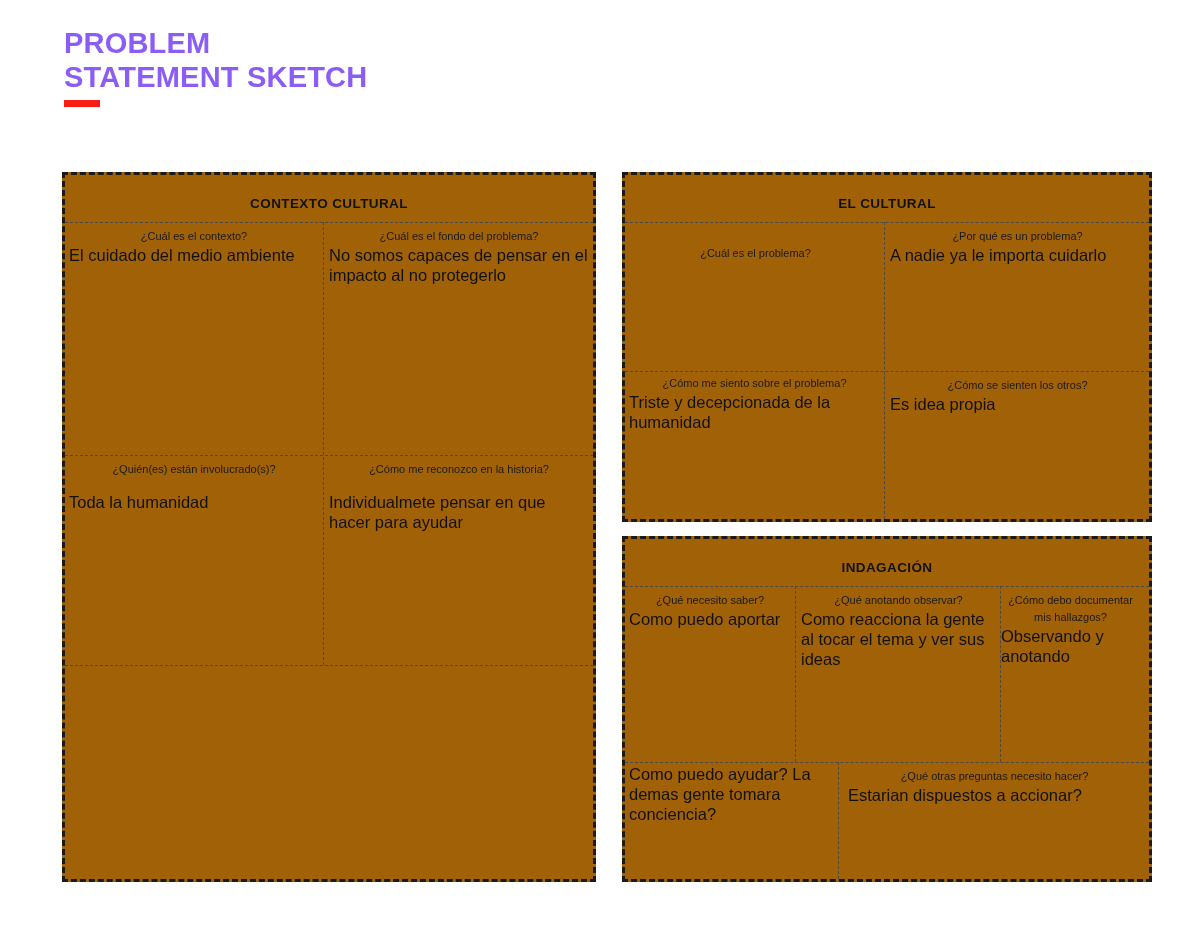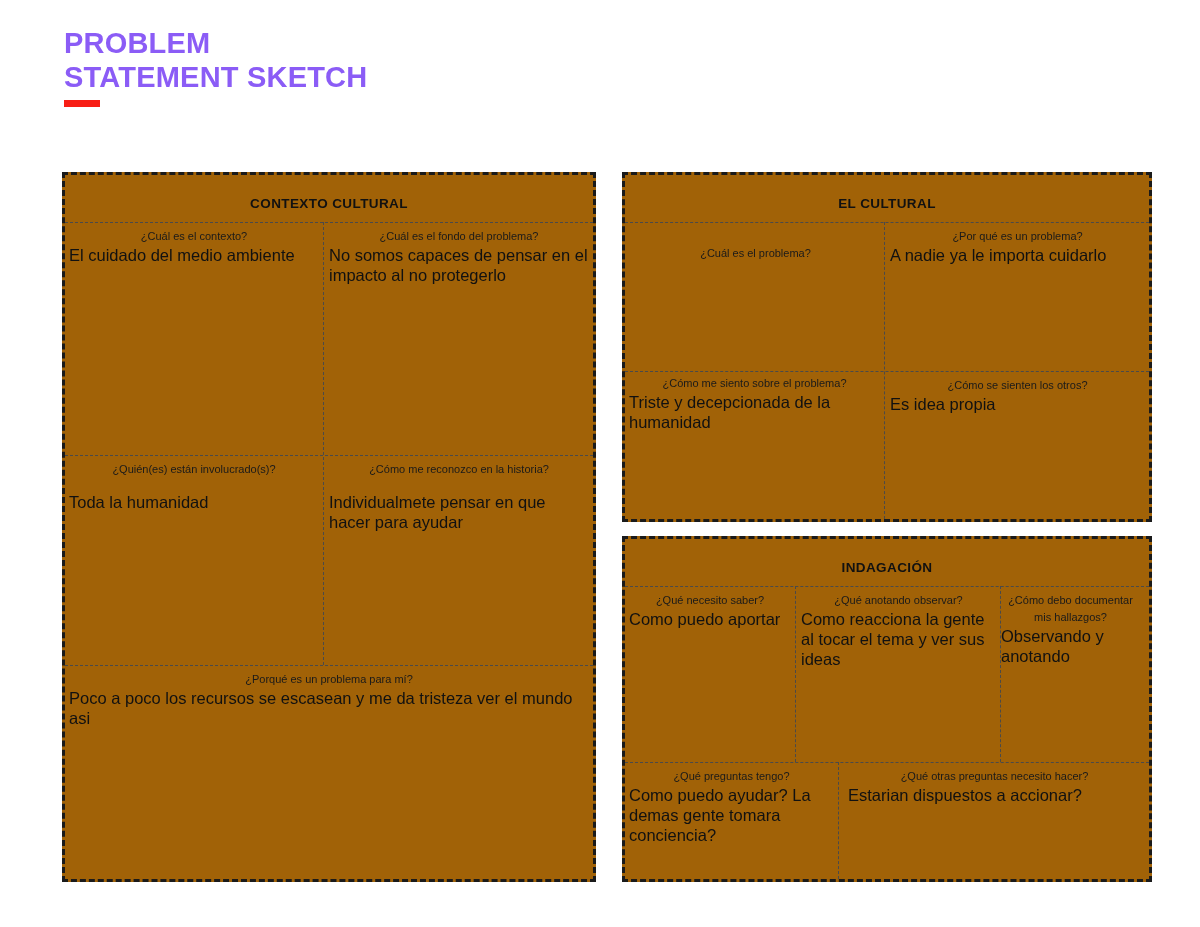--- a/index.html
+++ b/index.html
@@ -135,24 +135,20 @@
     <div class="cell" style="left:0px; top:282px; width:258px; height:208px;">
       <span class="q">¿Quién(es) están involucrado(s)?</span>
       <span class="a" style="padding-top:14px;">Toda la humanidad</span>
     </div>
 
     <div class="cell" style="left:260px; top:282px; width:268px; height:208px;">
       <span class="q">¿Cómo me reconozco en la historia?</span>
       <span class="a" style="padding-top:14px;">Individualmete pensar en que hacer para ayudar</span>
     </div>
 
-    <div class="cell" style="left:0px; top:492px; width:528px; height:212px;">
-      <span class="q">¿Porqué es un problema para mí?</span>
-      <span class="a">Poco a poco los recursos se escasean y me da tristeza ver el mundo asi</span>
-    </div>
   </div>
 
   <div class="panel" id="panel-problema">
     <div class="panel-title">EL CULTURAL</div>
 
     <div class="hline" style="left:0px; top:47px; width:524px;"></div>
     <div class="hline" style="left:0px; top:196px; width:524px;"></div>
     <div class="vline" style="left:259px; top:47px; height:297px;"></div>
 
     <div class="cell" style="left:1px; top:49px; width:259px; height:147px;margin-top:17px;">
@@ -193,21 +189,20 @@
       <span class="q">¿Qué anotando observar?</span>
       <span class="a">Como reacciona la gente al tocar el tema y ver sus ideas</span>
     </div>
 
     <div class="cell" style="left:372px; top:49px; width:147px; height:174px;">
       <span class="q">¿Cómo debo documentar mis hallazgos?</span>
       <span class="a">Observando y anotando</span>
     </div>
 
     <div class="cell" style="left:0px; top:225px; width:213px; height:115px;">
-      <span class="q">¿Qué preguntas tengo?</span>
       <span class="a">Como puedo ayudar? La demas gente tomara conciencia?</span>
     </div>
 
     <div class="cell" style="left:215px; top:225px; width:309px; height:115px;">
       <span class="q">¿Qué otras preguntas necesito hacer?</span>
       <span class="a" style="text-align:left; padding-left:8px;">Estarian dispuestos a accionar?</span>
     </div>
   </div>
 
 </div>

